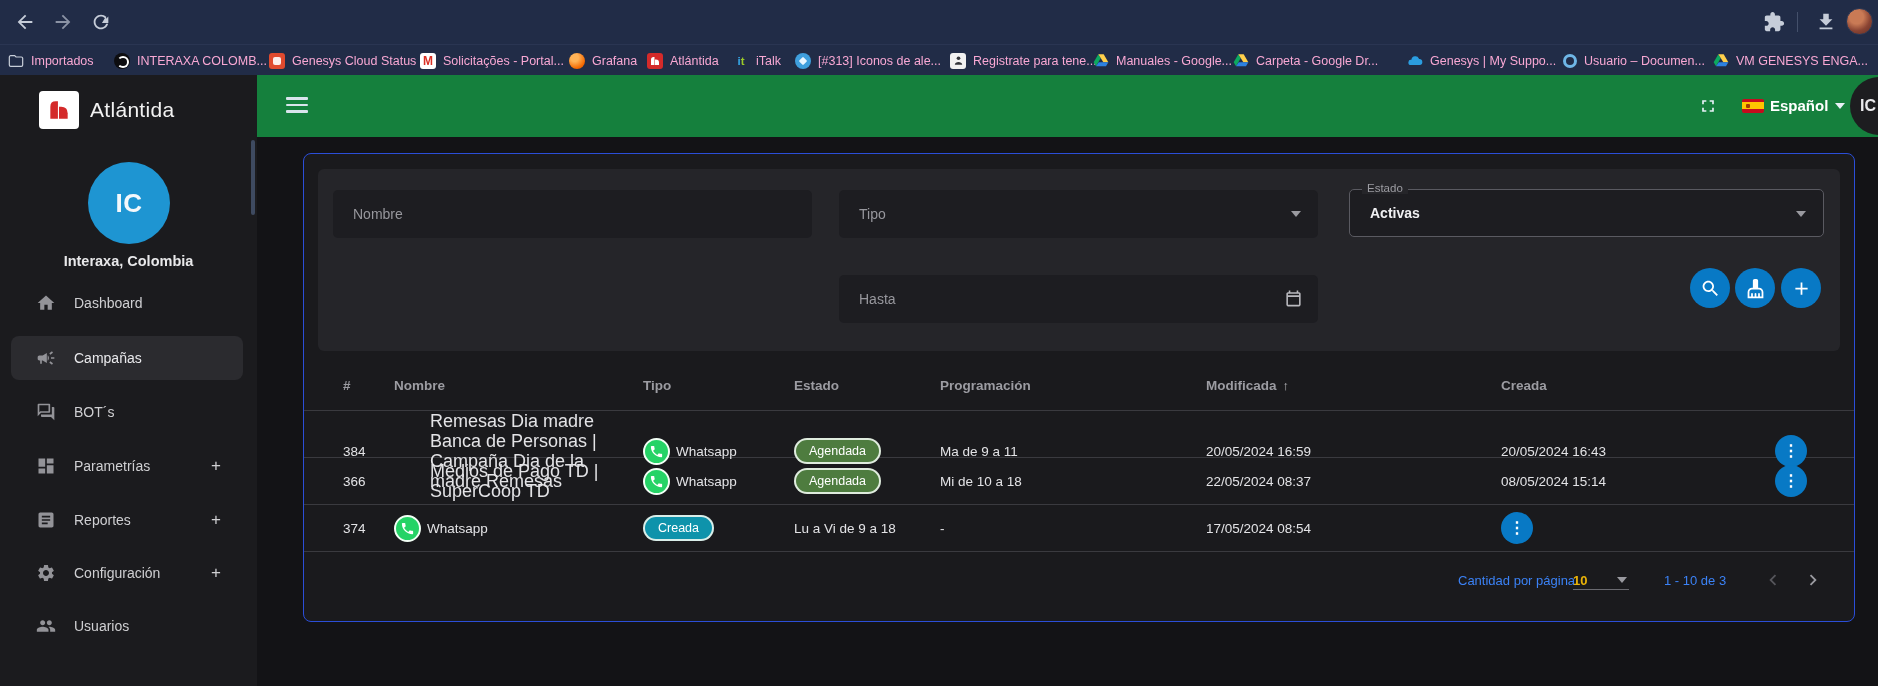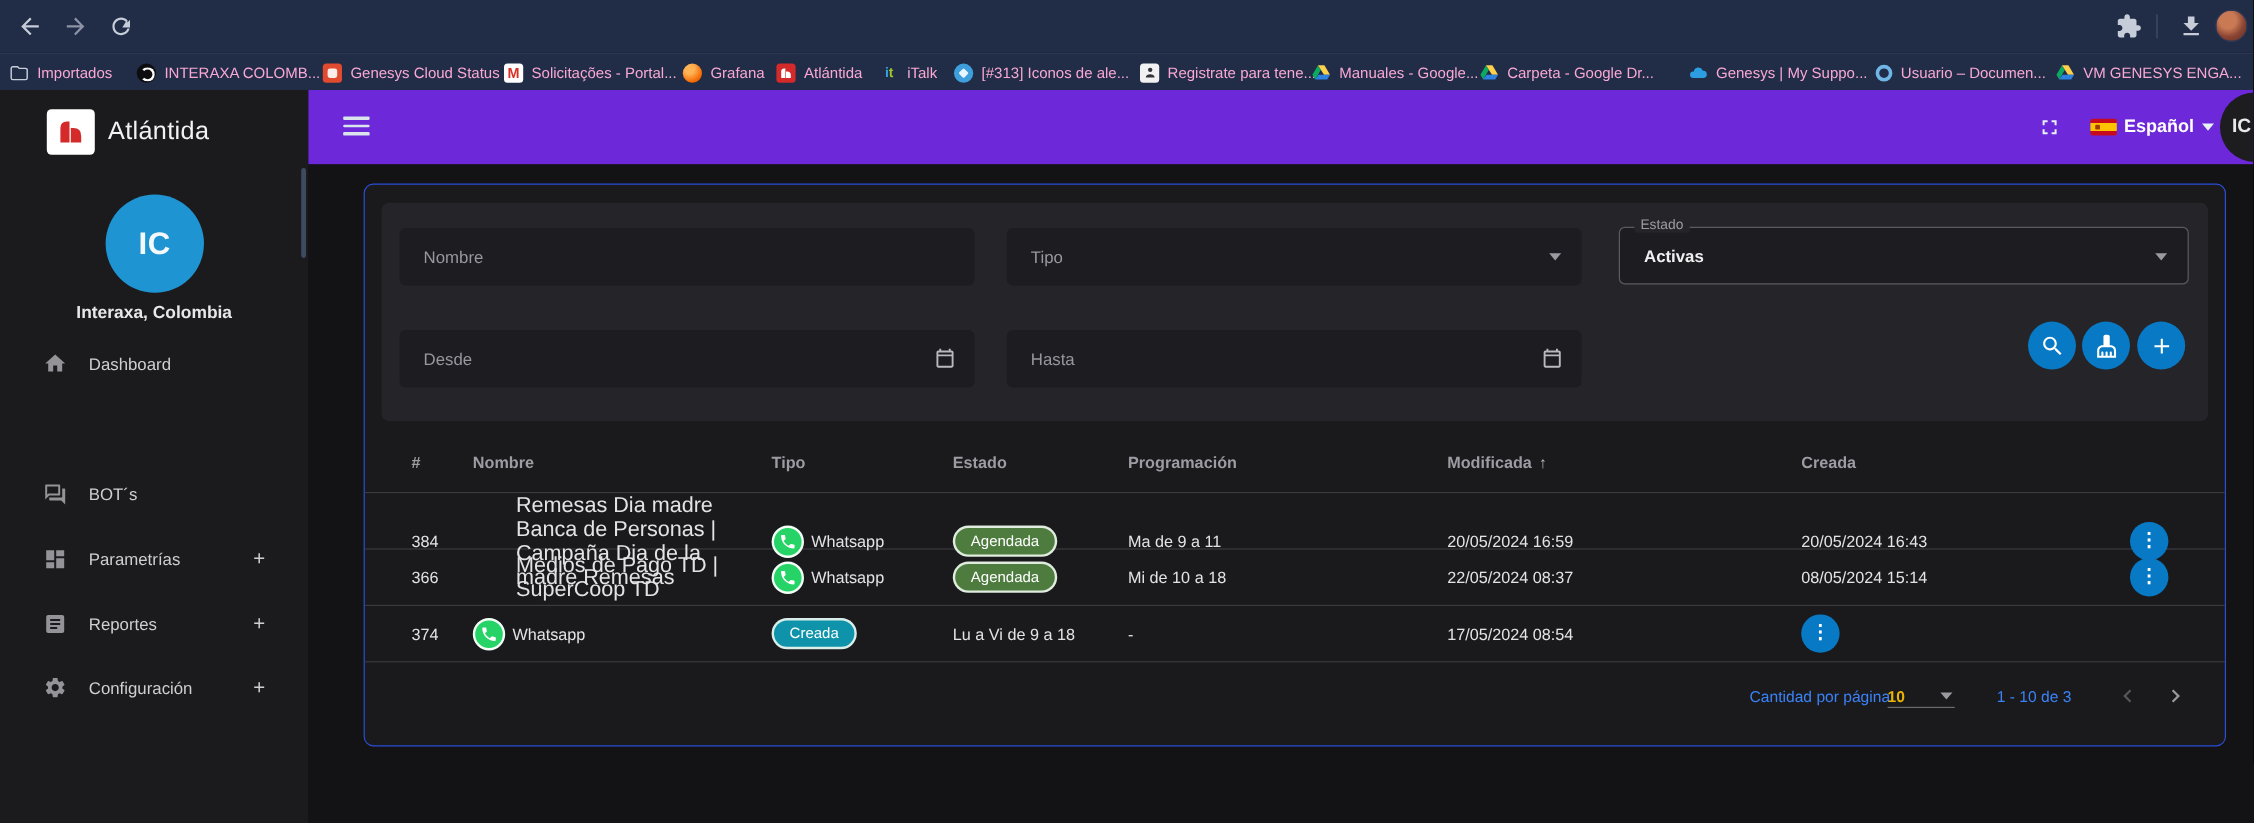--- a/index.html
+++ b/index.html
@@ -48,21 +48,21 @@
   .brand { position:absolute; left:90px; top:23px; font-size:21px; color:#f2f2f2; letter-spacing:.3px; }
   .side-avatar { position:absolute; left:88px; top:87px; width:82px; height:82px; border-radius:50%; background:#1e95d2; display:flex; align-items:center; justify-content:center; font-size:26px; font-weight:bold; color:#f4f8fb; letter-spacing:.5px; }
   .org { position:absolute; left:0; top:178px; width:257px; text-align:center; font-size:14.5px; font-weight:bold; color:#e8e8ea; }
   .side-item { position:absolute; left:11px; width:232px; height:44px; border-radius:8px; display:flex; align-items:center; cursor:pointer; }
   .side-item.active { background:#2b2b2f; }
   .side-item .mi { width:20px; height:20px; margin-left:25px; fill:#939398; flex:none; }
   .side-item .lbl { margin-left:18px; font-size:14px; font-weight:500; color:#cfcfd2; }
   .side-item.active .lbl { color:#e9e9ec; }
   .side-item .plus { position:absolute; right:22px; font-size:17px; color:#cfcfd2; font-weight:500; }
   .side-scroll { position:absolute; right:2px; top:65px; width:4px; height:75px; background:#3e4a60; border-radius:2px; }
-  .topbar { position:absolute; left:257px; top:0; width:1621px; height:62px; background:#6d28d9; overflow:hidden; }
+  .topbar { position:absolute; left:257px; top:0; width:1621px; height:62px; background:#15803d; overflow:hidden; }
   .hamburger { position:absolute; left:29px; top:22px; width:22px; cursor:pointer; }
   .hamburger i { display:block; height:2.5px; background:#d9e4ec; margin-bottom:4px; border-radius:1px; }
   .fs-ic { position:absolute; left:1441px; top:21px; width:20px; height:20px; fill:#e8f1f7; cursor:pointer; }
   .flag { position:absolute; left:1485px; top:24px; width:22px; height:14px; border-radius:2px; overflow:hidden;
     background:linear-gradient(180deg,#c60b1e 0 25%,#ffc400 25% 75%,#c60b1e 75%); }
   .flag::after { content:""; position:absolute; left:4px; top:5px; width:4px; height:4px; background:#a33b00; border-radius:1px; }
   .lang { position:absolute; left:1513px; top:22px; font-size:15px; font-weight:bold; color:#fff; }
   .lang-caret { position:absolute; left:1578px; top:28px; width:0; height:0; border-left:5px solid transparent; border-right:5px solid transparent; border-top:6px solid #e8f1f7; }
   .top-avatar { position:absolute; left:1593px; top:2px; width:58px; height:58px; border-radius:50%; background:#1d1d20; color:#e9e9ec; font-size:16px; font-weight:bold; display:flex; align-items:center; justify-content:center; padding-right:22px; }
   
@@ -236,20 +236,26 @@
       <div class="side-avatar">IC</div>
       <div class="org">Interaxa, Colombia</div>
       <div class="side-scroll"></div>
 
       <div class="side-item" style="top:206px">
         <svg class="mi" viewBox="0 0 24 24">
             <path d="M10 20v-6h4v6h5v-8h3L12 3 2 12h3v8z"></path>
           </svg>
         <span class="lbl">Dashboard</span>
       </div>
+      <div class="side-item active" style="top:261px">
+        <svg class="mi" viewBox="0 0 24 24">
+            <path d="M18 11v2h4v-2h-4zm-2 6.61c.96.71 2.21 1.65 3.2 2.39.4-.53.8-1.07 1.2-1.6-.99-.74-2.24-1.68-3.2-2.4-.4.54-.8 1.08-1.2 1.61zM20.4 5.6c-.4-.53-.8-1.07-1.2-1.6-.99.74-2.24 1.68-3.2 2.4.4.53.8 1.07 1.2 1.6.96-.72 2.21-1.65 3.2-2.4zM4 9c-1.1 0-2 .9-2 2v2c0 1.1.9 2 2 2h1v4h2v-4h1l5 3V6L8 9H4zm11.5 3c0-1.33-.58-2.53-1.5-3.35v6.69c.92-.81 1.5-2.01 1.5-3.34z"></path>
+          </svg>
+        <span class="lbl">Campañas</span>
+      </div>
       <div class="side-item" style="top:315px">
         <svg class="mi" viewBox="0 0 24 24">
             <path d="M15 4v7H5.17L4 12.17V4h11m1-2H3c-.55 0-1 .45-1 1v14l4-4h10c.55 0 1-.45 1-1V3c0-.55-.45-1-1-1zm5 4h-2v9H6v2c0 .55.45 1 1 1h11l4 4V7c0-.55-.45-1-1-1z"></path>
           </svg>
         <span class="lbl">BOT´s</span>
       </div>
       <div class="side-item" style="top:369px">
         <svg class="mi" viewBox="0 0 24 24">
             <path d="M3 13h8V3H3v10zm0 8h8v-6H3v6zm10 0h8V11h-8v10zm0-18v6h8V3h-8z"></path>
           </svg>
@@ -262,20 +268,26 @@
           </svg>
         <span class="lbl">Reportes</span>
         <span class="plus">+</span>
       </div>
       <div class="side-item" style="top:476px">
         <svg class="mi" viewBox="0 0 24 24">
             <path d="M19.14 12.94c.04-.3.06-.61.06-.94s-.02-.64-.07-.94l2.03-1.58c.18-.14.23-.41.12-.61l-1.92-3.32c-.12-.22-.37-.29-.59-.22l-2.39.96c-.5-.38-1.03-.7-1.62-.94l-.36-2.54c-.04-.24-.24-.41-.48-.41h-3.84c-.24 0-.43.17-.47.41l-.36 2.54c-.59.24-1.13.57-1.62.94l-2.39-.96c-.22-.08-.47 0-.59.22L2.74 8.87c-.12.21-.08.47.12.61l2.03 1.58c-.05.3-.09.63-.09.94s.02.64.07.94l-2.03 1.58c-.18.14-.23.41-.12.61l1.92 3.32c.12.22.37.29.59.22l2.39-.96c.5.38 1.03.7 1.62.94l.36 2.54c.05.24.24.41.48.41h3.84c.24 0 .44-.17.47-.41l.36-2.54c.59-.24 1.13-.56 1.62-.94l2.39.96c.22.08.47 0 .59-.22l1.92-3.32c.12-.22.07-.47-.12-.61l-2.01-1.58zM12 15.6c-1.98 0-3.6-1.62-3.6-3.6s1.62-3.6 3.6-3.6 3.6 1.62 3.6 3.6-1.62 3.6-3.6 3.6z"></path>
           </svg>
         <span class="lbl">Configuración</span>
         <span class="plus">+</span>
+      </div>
+      <div class="side-item" style="top:529px">
+        <svg class="mi" viewBox="0 0 24 24">
+            <path d="M16 11c1.66 0 2.99-1.34 2.99-3S17.66 5 16 5s-3 1.34-3 3 1.34 3 3 3zm-8 0c1.66 0 2.99-1.34 2.99-3S9.66 5 8 5 5 6.34 5 8s1.34 3 3 3zm0 2c-2.33 0-7 1.17-7 3.5V19h14v-2.5C15 14.17 10.33 13 8 13zm8 0c-.29 0-.62.02-.97.05 1.16.84 1.97 1.97 1.97 3.45V19h6v-2.5c0-2.33-4.67-3.5-7-3.5z"></path>
+          </svg>
+        <span class="lbl">Usuarios</span>
       </div>
     </aside>
 
     <header class="topbar">
       <div class="hamburger">
           <i></i>
           <i></i>
           <i></i>
         </div>
       <svg class="fs-ic" viewBox="0 0 24 24">
@@ -295,26 +307,20 @@
             <input placeholder="Nombre" style="">
           </div>
           <div class="field" style="left:521px; top:21px; width:479px">
             <input placeholder="Tipo" style="">
             <span class="caret"></span>
           </div>
           <div class="field outlined" style="left:1031px; top:20px; width:475px">
             <span class="float-label">Estado</span>
             <input style="font-weight: bold; color: rgb(240, 240, 242);" value="Activas">
             <span class="caret"></span>
-          </div>
-          <div class="field" style="left:15px; top:106px; width:479px">
-            <input placeholder="Desde" style="">
-            <svg class="cal" viewBox="0 0 24 24">
-                <path d="M19 4h-1V2h-2v2H8V2H6v2H5c-1.1 0-2 .9-2 2v14c0 1.1.9 2 2 2h14c1.1 0 2-.9 2-2V6c0-1.1-.9-2-2-2zm0 16H5V10h14v10zM5 8V6h14v2H5z"></path>
-              </svg>
           </div>
           <div class="field" style="left:521px; top:106px; width:479px">
             <input placeholder="Hasta" style="">
             <svg class="cal" viewBox="0 0 24 24">
                 <path d="M19 4h-1V2h-2v2H8V2H6v2H5c-1.1 0-2 .9-2 2v14c0 1.1.9 2 2 2h14c1.1 0 2-.9 2-2V6c0-1.1-.9-2-2-2zm0 16H5V10h14v10zM5 8V6h14v2H5z"></path>
               </svg>
           </div>
           <button class="circle-btn" style="left:1372px">
             <svg viewBox="0 0 24 24">
                 <path d="M15.5 14h-.79l-.28-.27C15.41 12.59 16 11.11 16 9.5 16 5.91 13.09 3 9.5 3S3 5.91 3 9.5 5.91 16 9.5 16c1.61 0 3.09-.59 4.23-1.57l.27.28v.79l5 4.99L20.49 19l-4.99-5zm-6 0C7.01 14 5 11.99 5 9.5S7.01 5 9.5 5 14 7.01 14 9.5 11.99 14 9.5 14z"></path>

